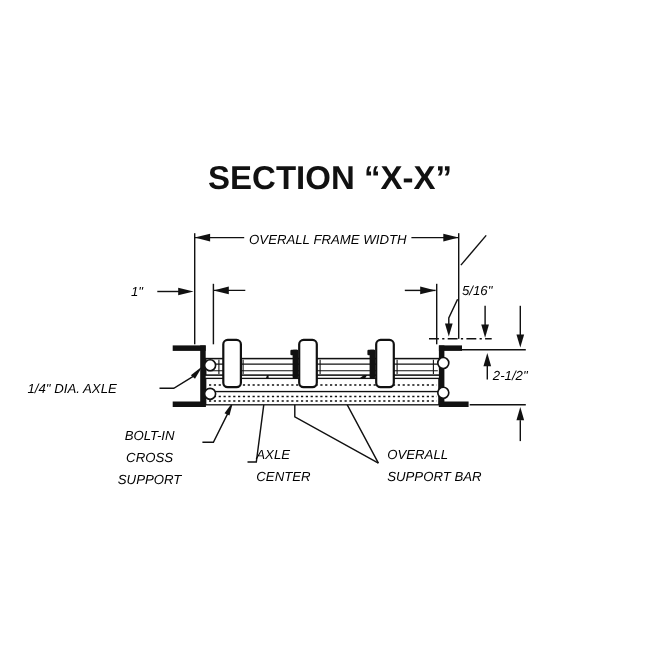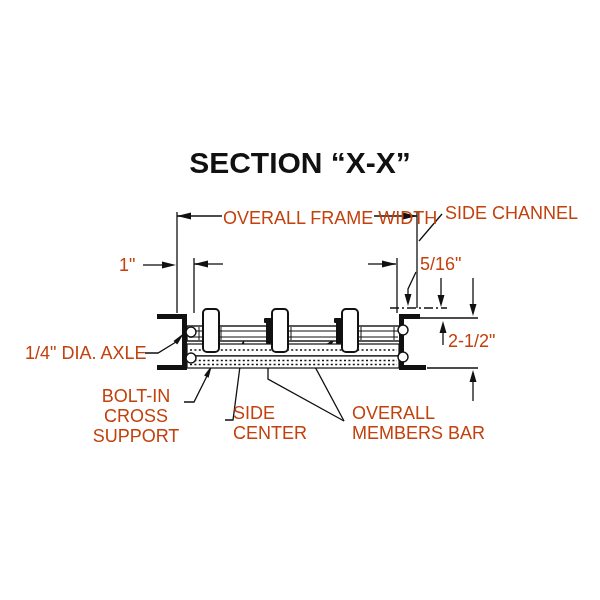--- a/index.html
+++ b/index.html
@@ -3,21 +3,21 @@
 <meta charset="utf-8">
 <style>
   html,body{margin:0;padding:0;background:#fff;}
   #stage{
     position:relative;width:600px;height:600px;background:#fff;overflow:hidden;
     font-family:"Liberation Sans", sans-serif;color:#111;
   }
   #linework{position:absolute;left:0;top:0;z-index:1;}
   .lbl{
     position:absolute;z-index:2;white-space:nowrap;
-    font-size:18px;line-height:20px;color:#c2410c;letter-spacing:0px;
+    font-size:12px;line-height:20px;color:#000000;letter-spacing:0px;font-style:italic;
   }
   .lbl.center{text-align:center;}
   #title{
     position:absolute;z-index:2;left:0;top:146px;width:600px;text-align:center;
     font-size:30px;font-weight:bold;letter-spacing:0px;color:#111;white-space:nowrap;
   }
 </style>
 </head>
 <body>
 
@@ -135,37 +135,36 @@
     </g>
   </svg>
 
   <div id="title">SECTION “X-X”</div>
 
   <div class="lbl center" style="left:223px;top:208px;width:150px;">OVERALL FRAME WIDTH</div>
 
 
   <div class="lbl" style="left:119px;top:255px;">1"</div>
 
-  <div class="lbl" style="left:445px;top:203px;">SIDE CHANNEL</div>
 
   <div class="lbl" style="left:420px;top:254px;">5/16"</div>
 
   <div class="lbl" style="left:448px;top:331px;">2-1/2"</div>
 
   <div class="lbl" style="left:25px;top:343px;">1/4" DIA. AXLE</div>
 
   <div class="lbl center" style="left:88px;top:386px;width:96px;">
     <div>BOLT-IN</div>
     <div>CROSS</div>
     <div>SUPPORT</div>
   </div>
 
   <div class="lbl" style="left:233px;top:403px;">
-    <div>SIDE</div>
+    <div>AXLE</div>
     <div>CENTER</div>
   </div>
 
   <div class="lbl" style="left:352px;top:403px;">
     <div>OVERALL</div>
-    <div>MEMBERS BAR</div>
+    <div>SUPPORT BAR</div>
   </div>
 
 </div>
 
 </body></html>

